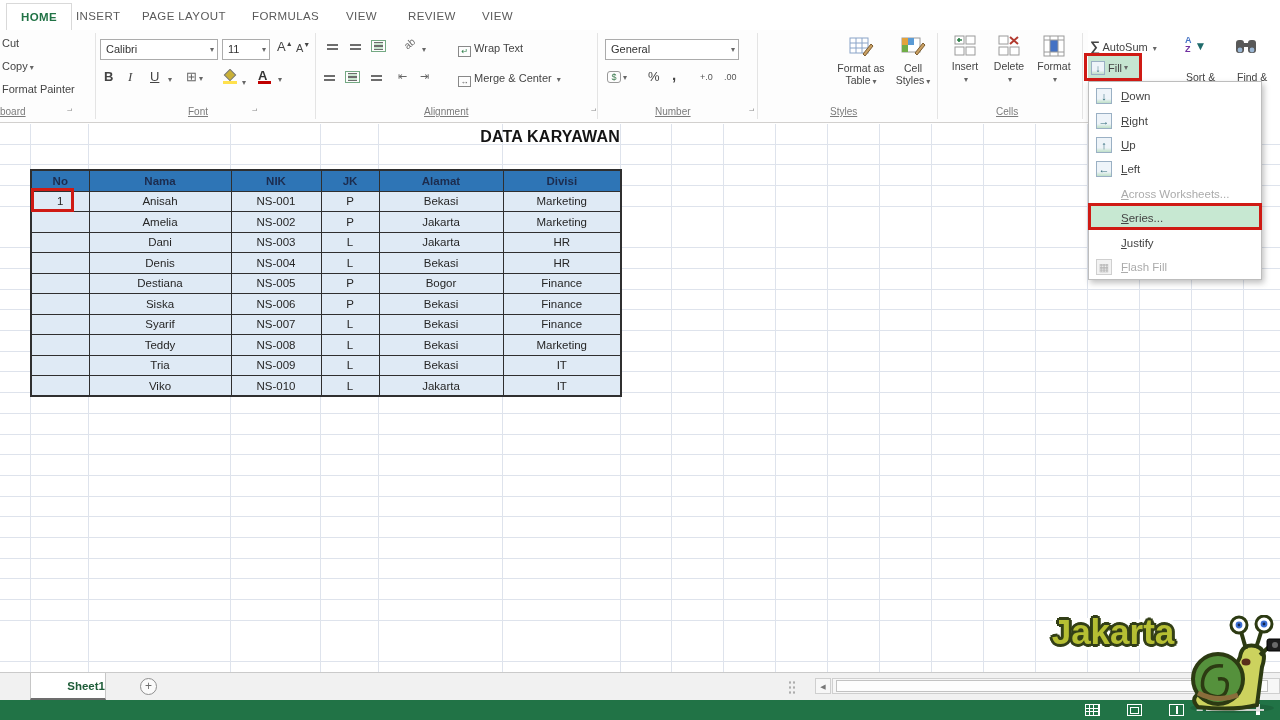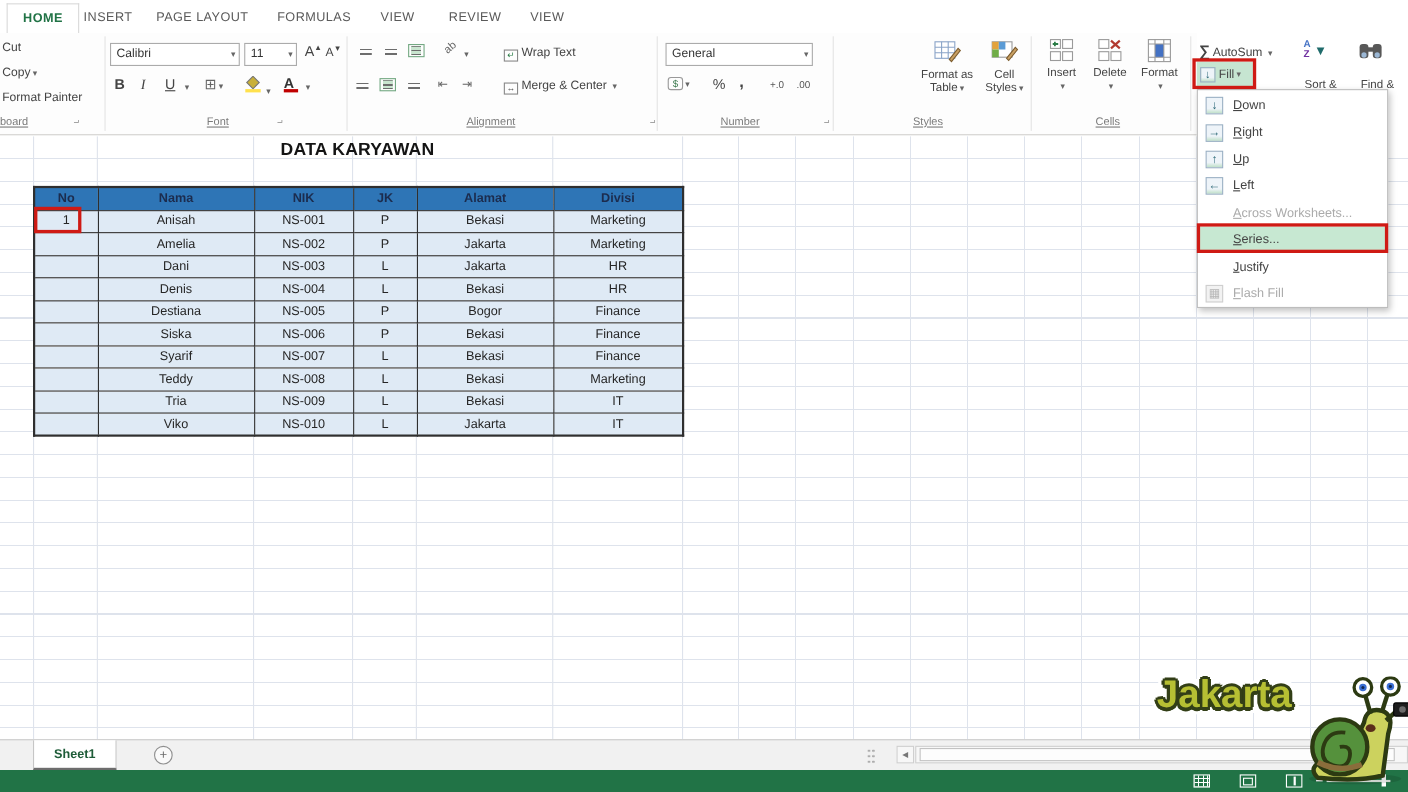--- a/index.html
+++ b/index.html
@@ -56,35 +56,35 @@
   .mi.disabled { color:#ababab; }
   .mi.hl { background:#c7e8d2; }
 
   
   .sheet { position:absolute; left:0; top:124px; width:1280px; height:548px; background:#fff;
     background-image:repeating-linear-gradient(to bottom,transparent 0,transparent 19.7px,#dee3ec 19.7px,#dee3ec 20.7px); }
   .vgrid { position:absolute; left:620px; top:0; right:0; bottom:0;
     background-image:repeating-linear-gradient(to right,transparent 0,transparent 51px,#dee3ec 51px,#dee3ec 52px); }
   .vline { position:absolute; top:0; bottom:0; width:1px; background:#dee3ec; }
 
-  .sheet-title { position:absolute; left:30px; top:4px; width:590px; text-align:center;
+  .sheet-title { position:absolute; left:30px; top:4px; width:590px; text-align:right;
     font-size:16px; font-weight:bold; color:#141414; letter-spacing:.2px; }
 
   table.data { position:absolute; left:30px; top:45px; border-collapse:collapse;
     border:2px solid #2f2f2f; table-layout:fixed; }
   table.data th, table.data td { border:1px solid #2f2f2f; text-align:center; overflow:hidden; }
   table.data th { height:21px; background:#2e75b6; color:#1c2c4e; font-size:11.5px; font-weight:bold; }
   table.data td { height:20.5px; background:#dfeaf5; color:#262626; font-size:11.5px; }
 
   
   .tabbar { position:absolute; left:0; top:672px; width:1280px; height:28px; background:#f1f1f1;
     border-top:1px solid #cacaca; }
   .sheettab { position:absolute; left:30px; top:0; width:76px; height:27px; background:#fff;
     border-left:1px solid #c6c6c6; border-right:1px solid #c6c6c6; border-bottom:2px solid #6d6d6d;
-    text-align:center; line-height:26px; font-size:11.5px; font-weight:bold; color:#1e5c38; }
+    text-align:right; line-height:26px; font-size:11.5px; font-weight:bold; color:#1e5c38; }
   .addsheet { position:absolute; left:140px; top:5px; width:17px; height:17px; border:1px solid #8f8f8f;
     border-radius:50%; color:#6c6c6c; font-size:12px; line-height:15px; text-align:center; background:#fafafa; }
   .grip { position:absolute; left:788px; top:7px; width:8px; height:14px;
     background-image:radial-gradient(circle,#adadad 1px,transparent 1.3px); background-size:4px 5px; }
   .hscroll-btn { position:absolute; left:815px; top:5px; width:16px; height:16px; background:#f7f7f7;
     border:1px solid #cfcfcf; color:#777; font-size:7px; text-align:center; line-height:15px; }
   .hscroll-track { position:absolute; left:832px; top:5px; width:448px; height:16px; background:#f7f7f7;
     border:1px solid #cfcfcf; }
   .hscroll-thumb { position:absolute; left:3px; top:1px; width:432px; height:12px; background:#fdfdfd;
     border:1px solid #c2c2c2; }

